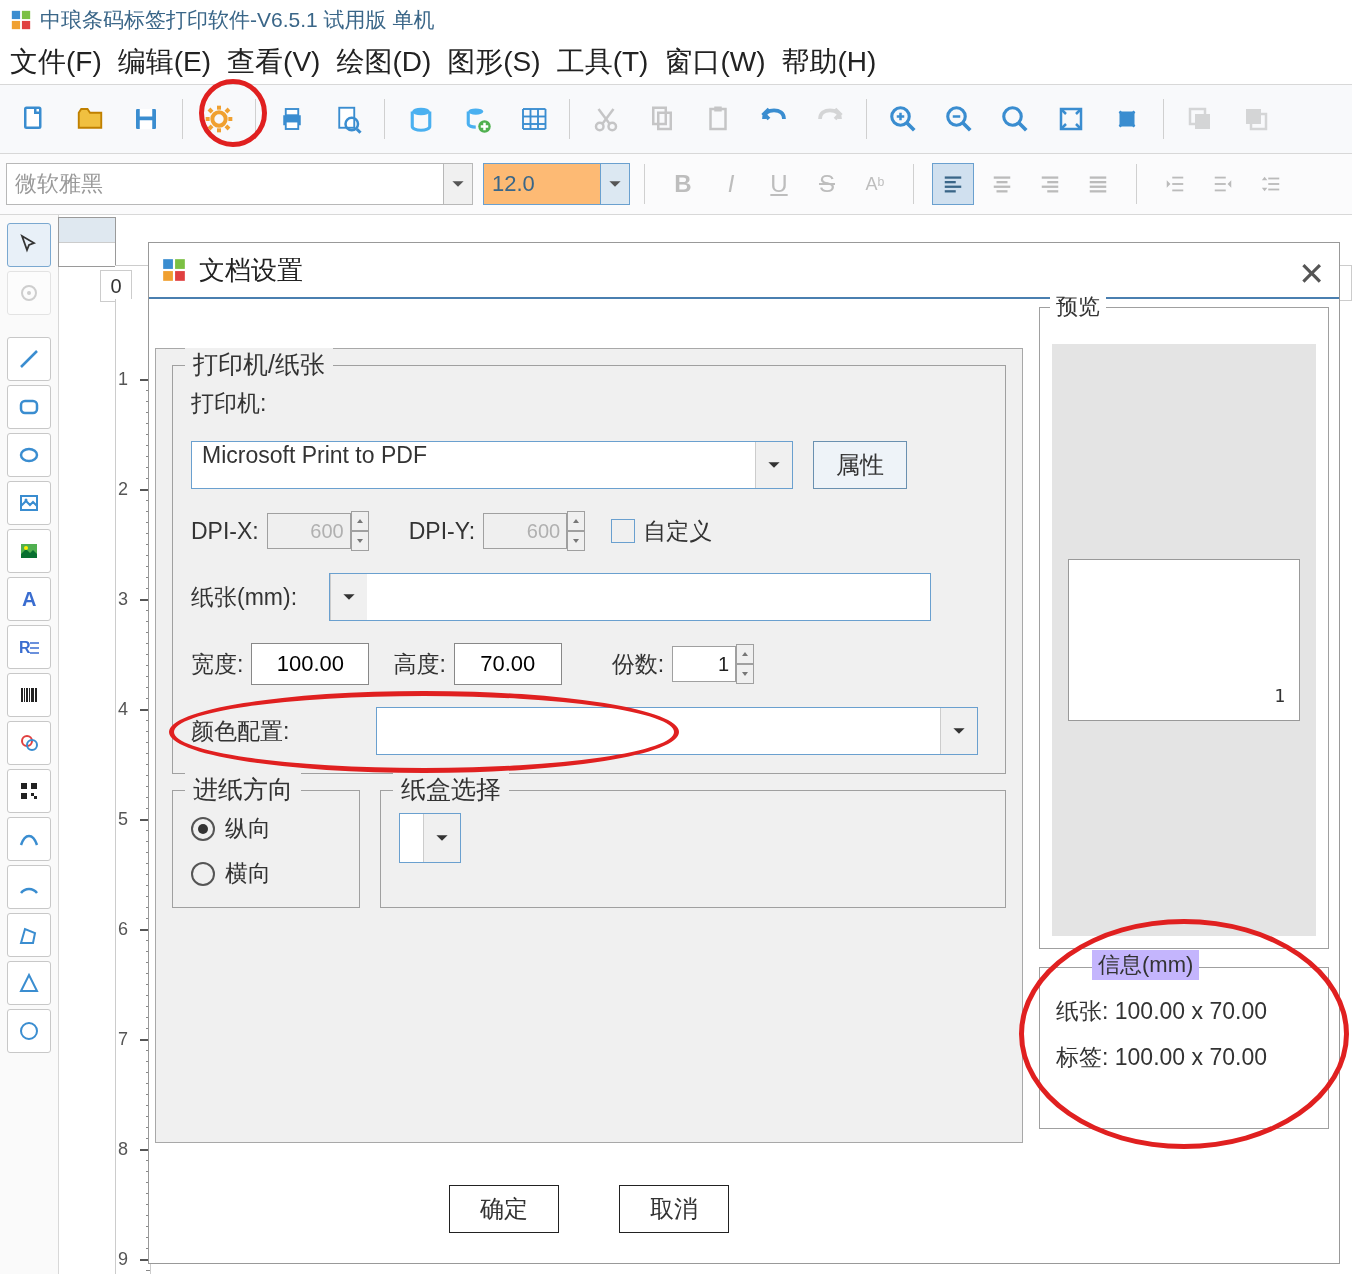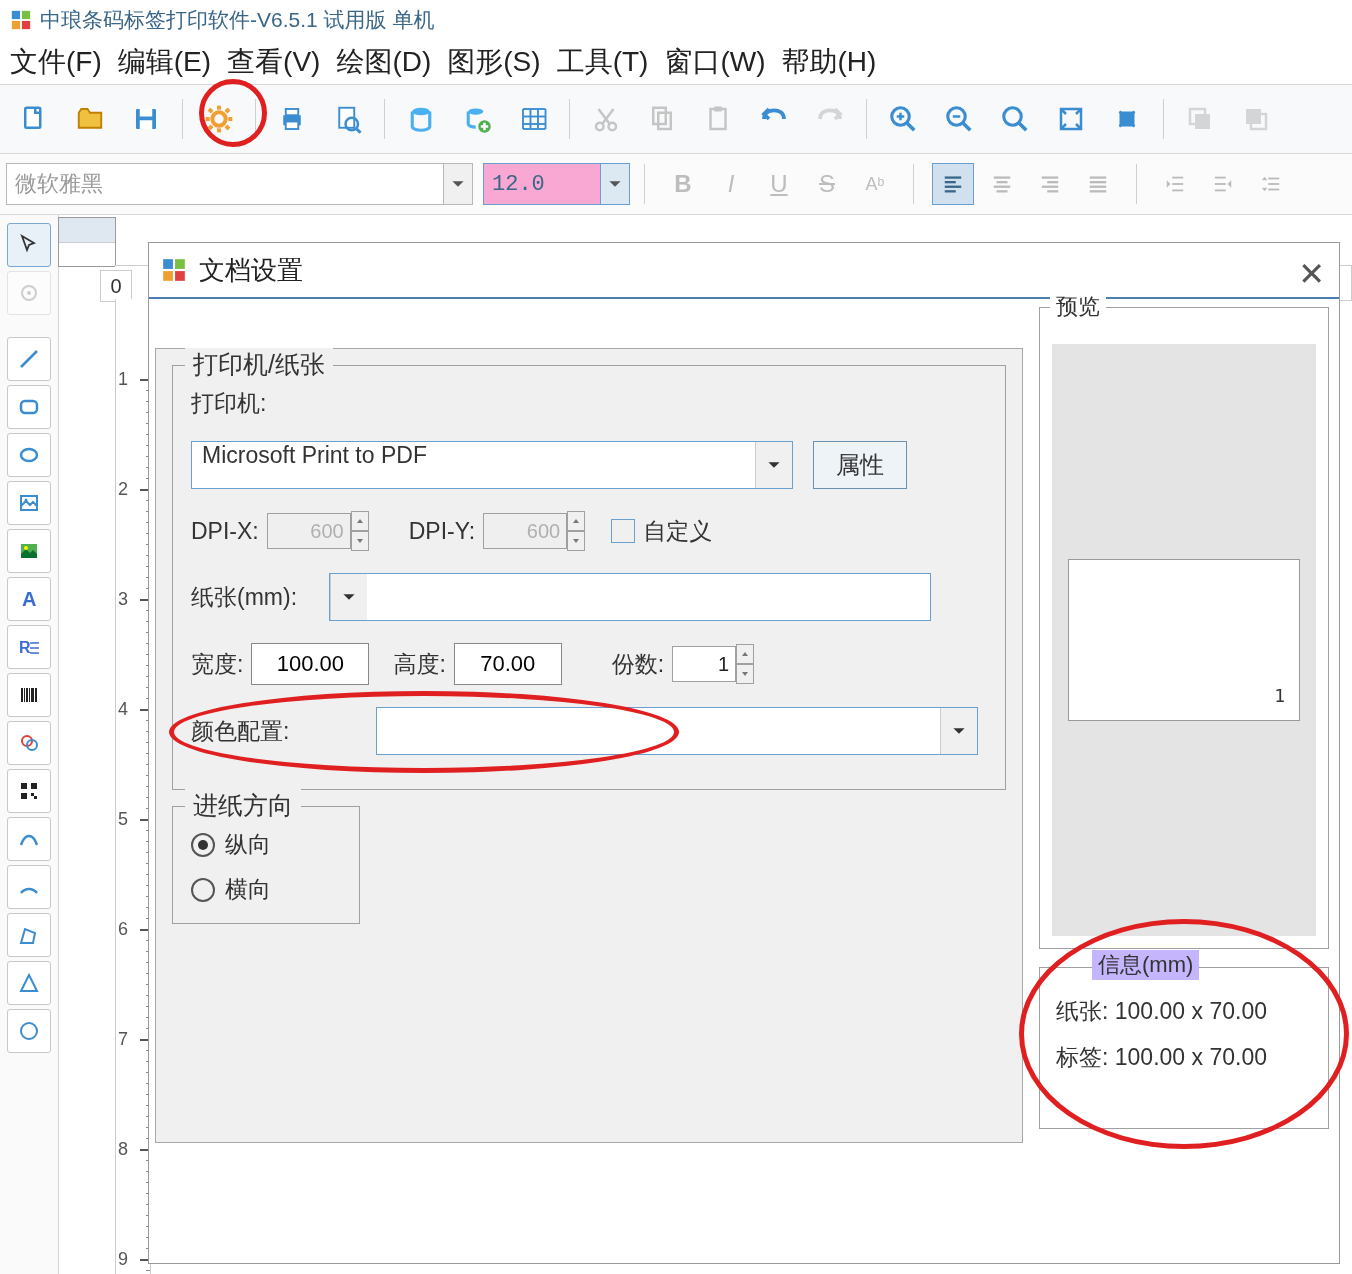--- a/index.html
+++ b/index.html
@@ -684,21 +684,21 @@
 <div class="fmt-bar">
   <div class="font-box" style="width:420px;">
     <span>微软雅黑</span>
   </div>
   <div class="combo-btn">
     <svg viewBox="0 0 10 10">
         <path d="M1 3l4 4 4-4z" fill="#555"></path>
       </svg>
   </div>
   <div style="width:10px;"></div>
-  <div class="font-box" style="width:100px; color:#3a6688; background:#f9a8d4; border-color:#6aa0cf;font-family:Liberation Mono, monospace;">
+  <div class="font-box" style="width:100px; color:#3a6688; background:#fdba74; border-color:#6aa0cf;">
     <span>12.0</span>
   </div>
   <div class="combo-btn" style="border-color:#6aa0cf; background:#dce8f2;">
     <svg viewBox="0 0 10 10">
         <path d="M1 3l4 4 4-4z" fill="#555"></path>
       </svg>
   </div>
   <div class="sep"></div>
   <div class="fmt-btn">
       <b>B</b>
@@ -1115,21 +1115,21 @@
                   </div>
                 <div>
                     <svg viewBox="0 0 8 6">
                       <path d="M1 1l3 4 3-4z" fill="#777"></path>
                     </svg>
                   </div>
               </div>
             </div>
           </div>
 
-          <div class="row" style="margin-bottom:16px;gap:47px;">
+          <div class="row" style="margin-bottom:0;gap:47px;">
             <span class="txtlabel" style="width:130px;">颜色配置:</span>
             <div class="combo" style="flex:1; max-width:600px;">
               <span class="cval"></span>
               <div class="cbtn">
                 <svg viewBox="0 0 10 10">
                     <path d="M1 3l4 4 4-4z" fill="#333"></path>
                   </svg>
               </div>
             </div>
           </div>
@@ -1142,23 +1142,42 @@
               <span class="radio">
                   <span class="dot"></span>
                 </span>
               <span>纵向</span>
             </div>
             <div class="row" style="margin-bottom:0;">
               <span class="radio"></span>
               <span>横向</span>
             </div>
           </div>
+          <div class="groupbox" style="flex:1; margin:0;">
+            <span class="legend">纸盒选择</span>
+            <div class="combo" style="width:60px; height:48px;">
+              <span class="cval"></span>
+              <div class="cbtn">
+                <svg viewBox="0 0 10 10">
+                    <path d="M1 3l4 4 4-4z" fill="#333"></path>
+                  </svg>
+              </div>
+            </div>
+          </div>
         </div>
       </div>
 
+      <div class="dialog-buttons">
+        <div class="pushbtn plain" style="padding:0 30px;">
+          <span>确定</span>
+        </div>
+        <div class="pushbtn plain" style="padding:0 30px;">
+          <span>取消</span>
+        </div>
+      </div>
 
       <div class="red-ring" style="left:20px; top:392px; width:500px; height:72px; border-radius:50%/50%;"></div>
     </div>
 
     <div class="right-pane">
       <div class="preview-group">
         <span class="legend">预览</span>
         <div class="preview-canvas">
           <div class="paper-preview">
             <span class="pg">1</span>

